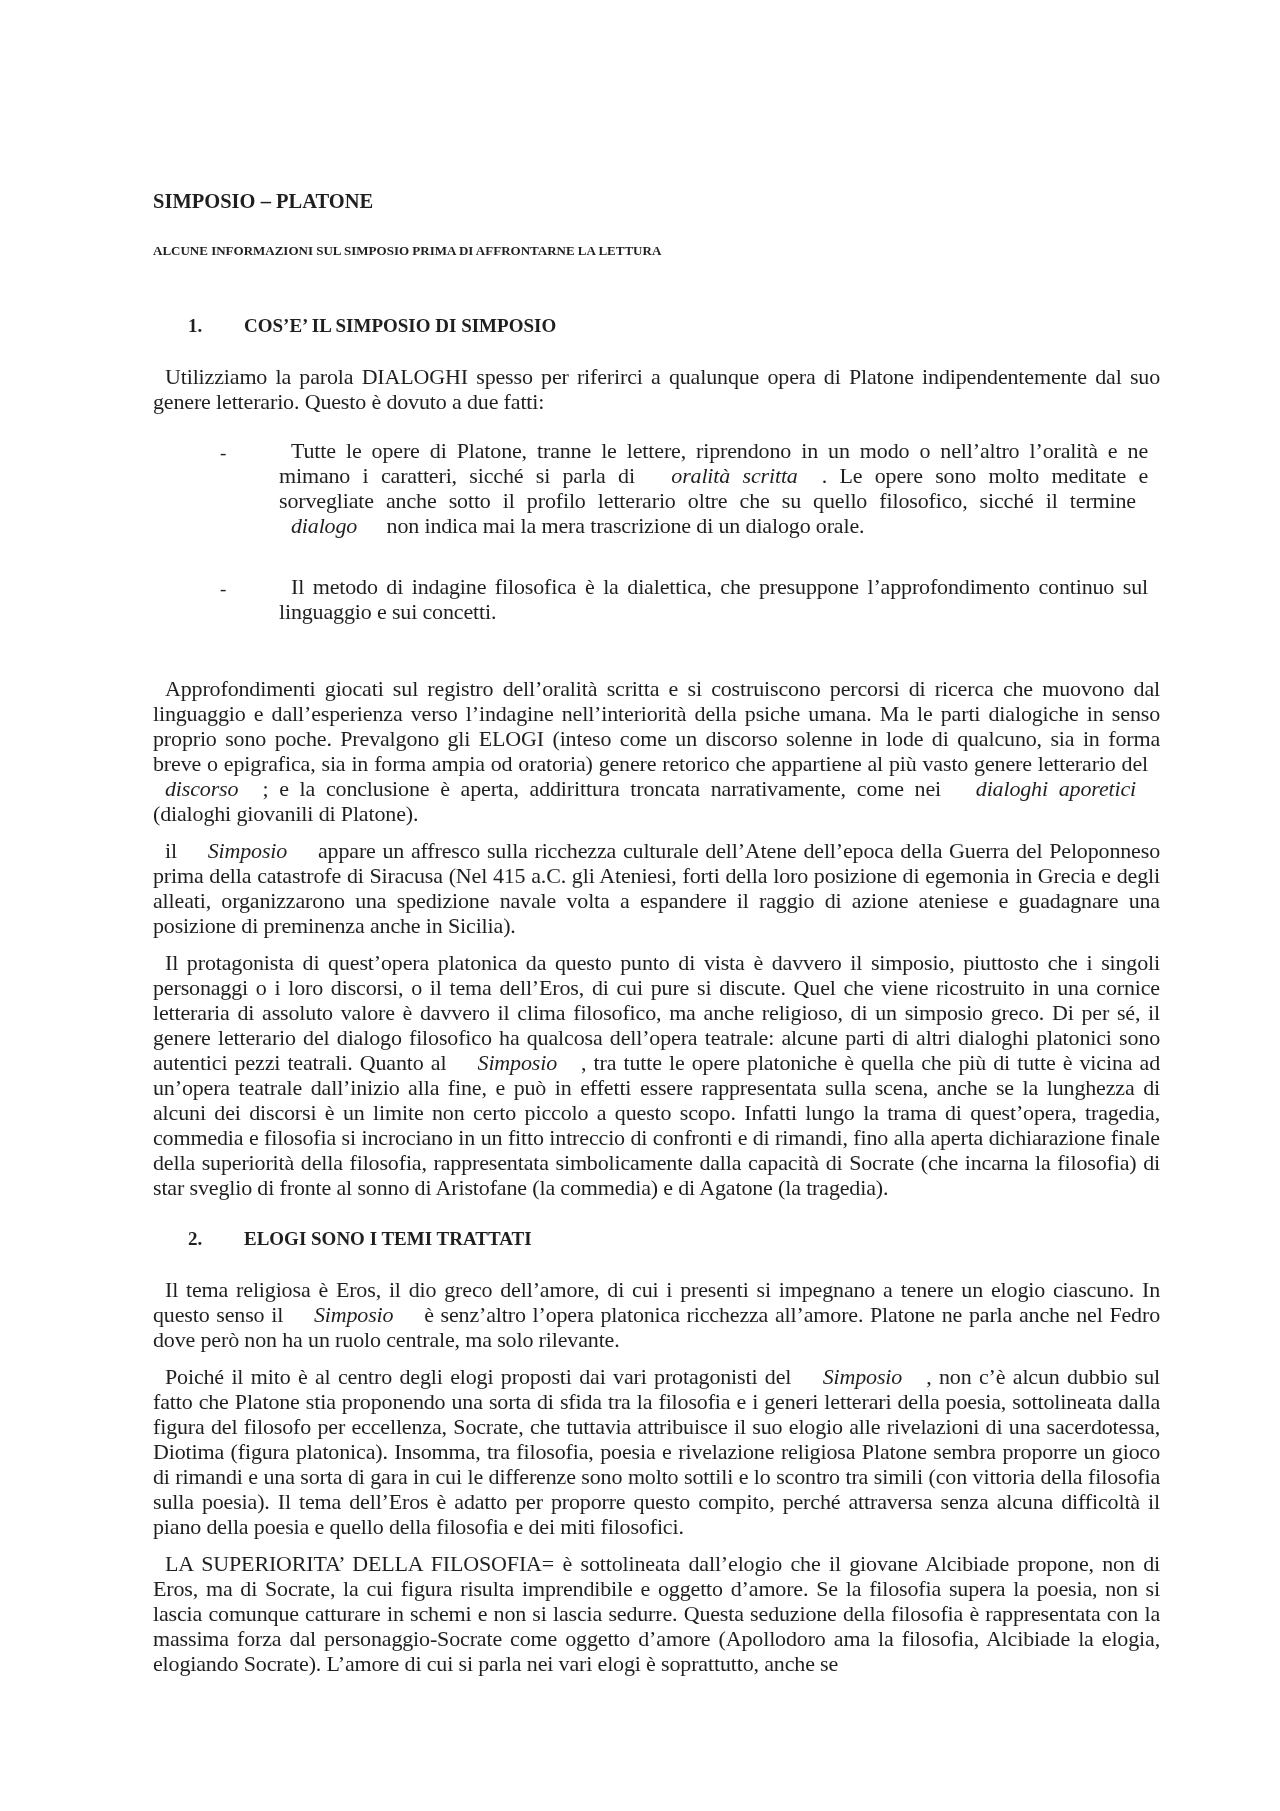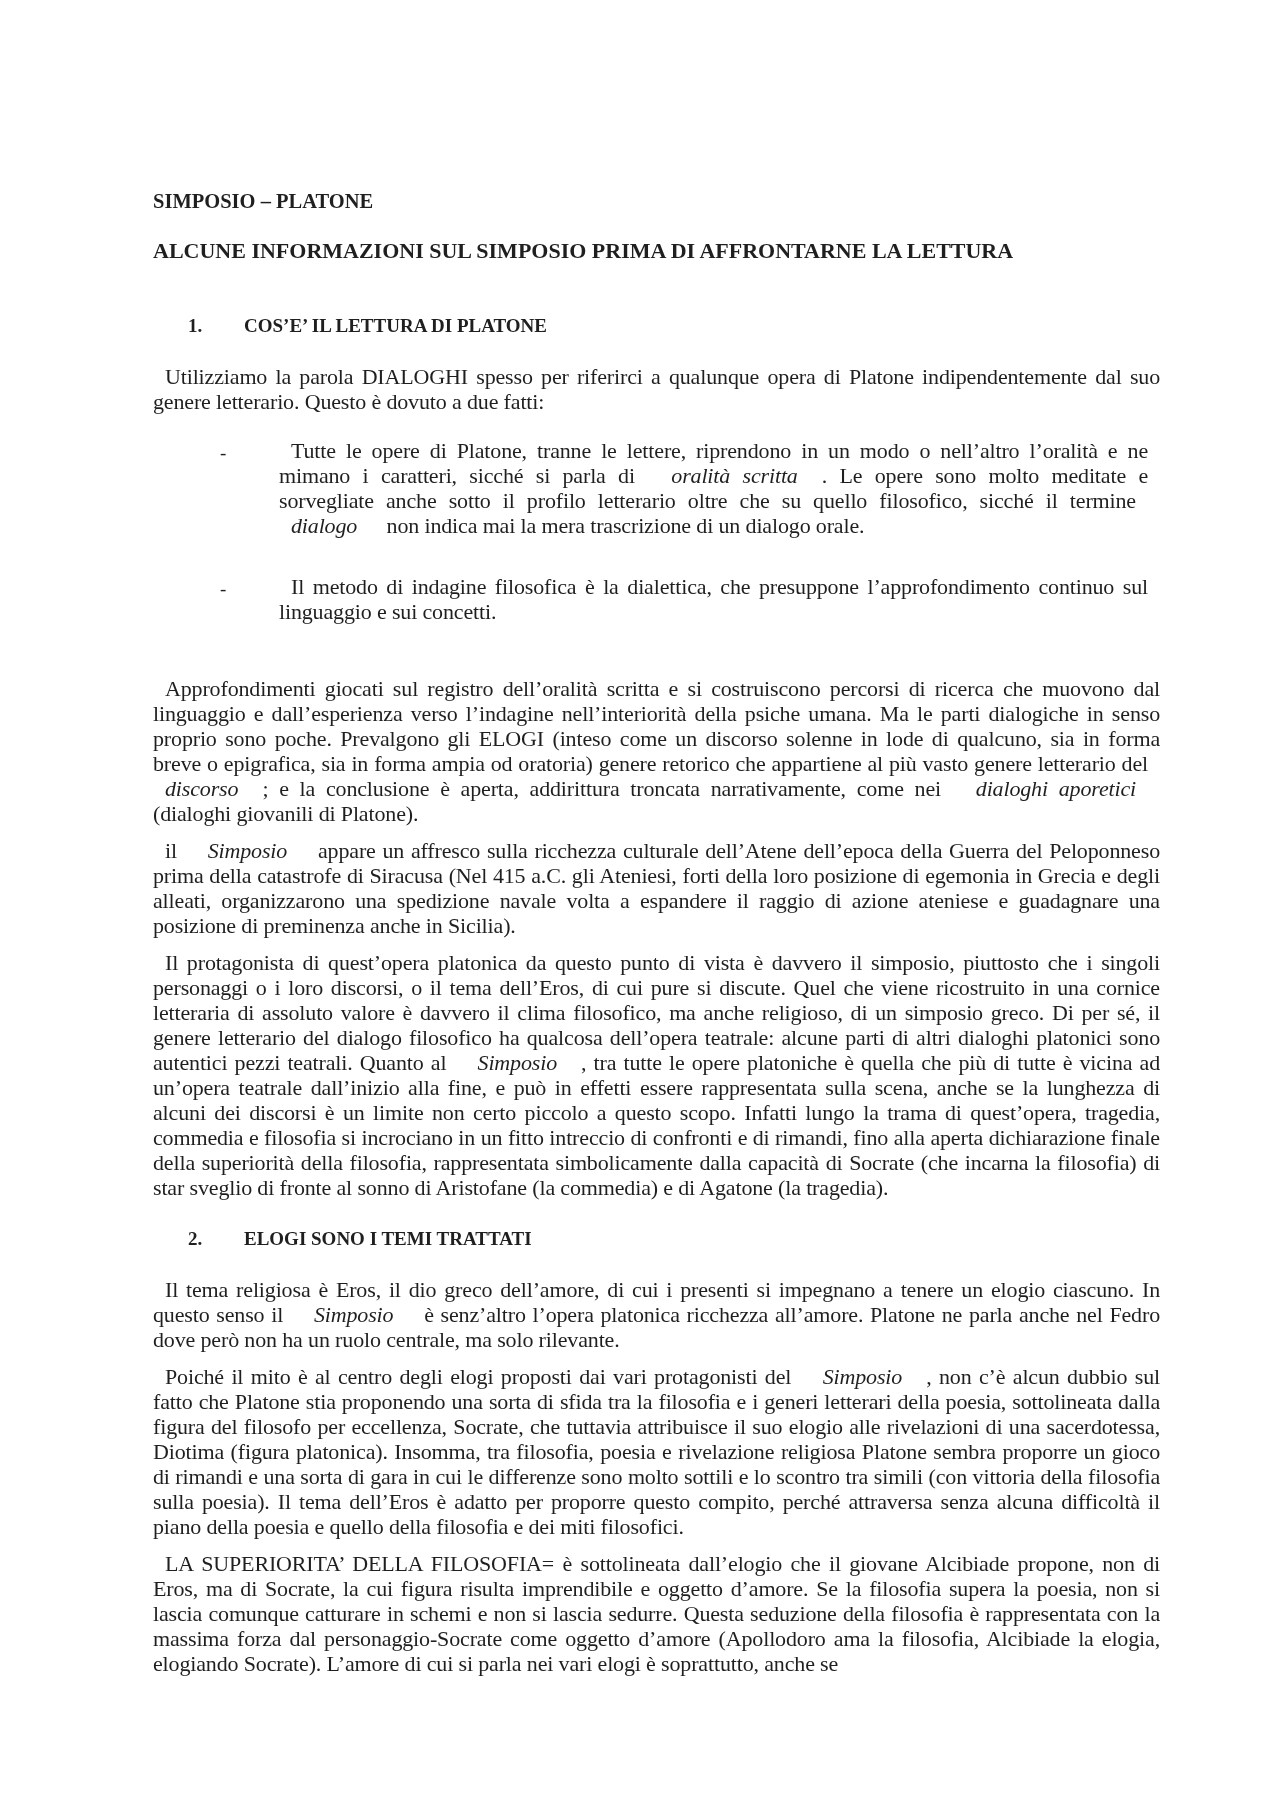--- a/index.html
+++ b/index.html
@@ -14,21 +14,21 @@
   .page {
     padding: 139px 120px 0 105px;
   }
   .doc-title {
     font-size: 20.5px;
     font-weight: bold;
     line-height: 29px;
     margin-bottom: 20px;
   }
   .doc-subtitle {
-    font-size: 22px;
+    font-size: 13px;
     font-weight: bold;
     line-height: 29px;
     margin-bottom: 34px;
   }
   .heading-row {
     display: flex;
     margin-left: 35px;
     font-weight: bold;
     font-size: 19px;
     line-height: 29px;
@@ -59,21 +59,21 @@
 <body>
 
 <div class="page">
 
   <h1 class="doc-title">SIMPOSIO – PLATONE</h1>
 
   <h2 class="doc-subtitle">ALCUNE INFORMAZIONI SUL SIMPOSIO PRIMA DI AFFRONTARNE LA LETTURA</h2>
 
   <div class="heading-row">
     <span class="num">1.</span>
-    <span class="htext">COS’E’ IL LETTURA DI PLATONE</span>
+    <span class="htext">COS’E’ IL SIMPOSIO DI SIMPOSIO</span>
   </div>
 
   <p class="body"><span>Utilizziamo la parola DIALOGHI spesso per riferirci a qualunque opera di Platone indipendentemente dal suo genere letterario. Questo è dovuto a due fatti:</span></p>
 
   <div class="bullet">
     <span class="dash">-</span>
     <p class="body"><span>Tutte le opere di Platone, tranne le lettere, riprendono in un modo o nell’altro l’oralità e ne mimano i caratteri, sicché si parla di </span><i>oralità scritta</i><span>. Le opere sono molto meditate e sorvegliate anche sotto il profilo letterario oltre che su quello filosofico, sicché il termine </span><i>dialogo</i><span> non indica mai la mera trascrizione di un dialogo orale.</span></p>
   </div>
 
   <div class="bullet">

